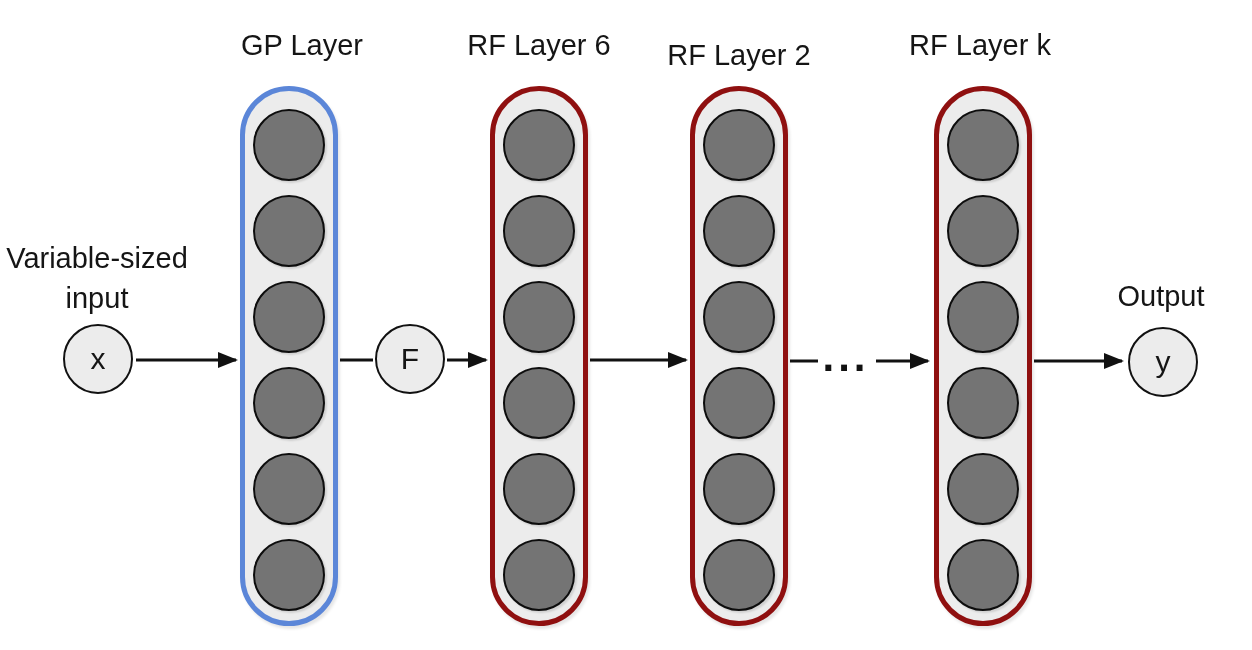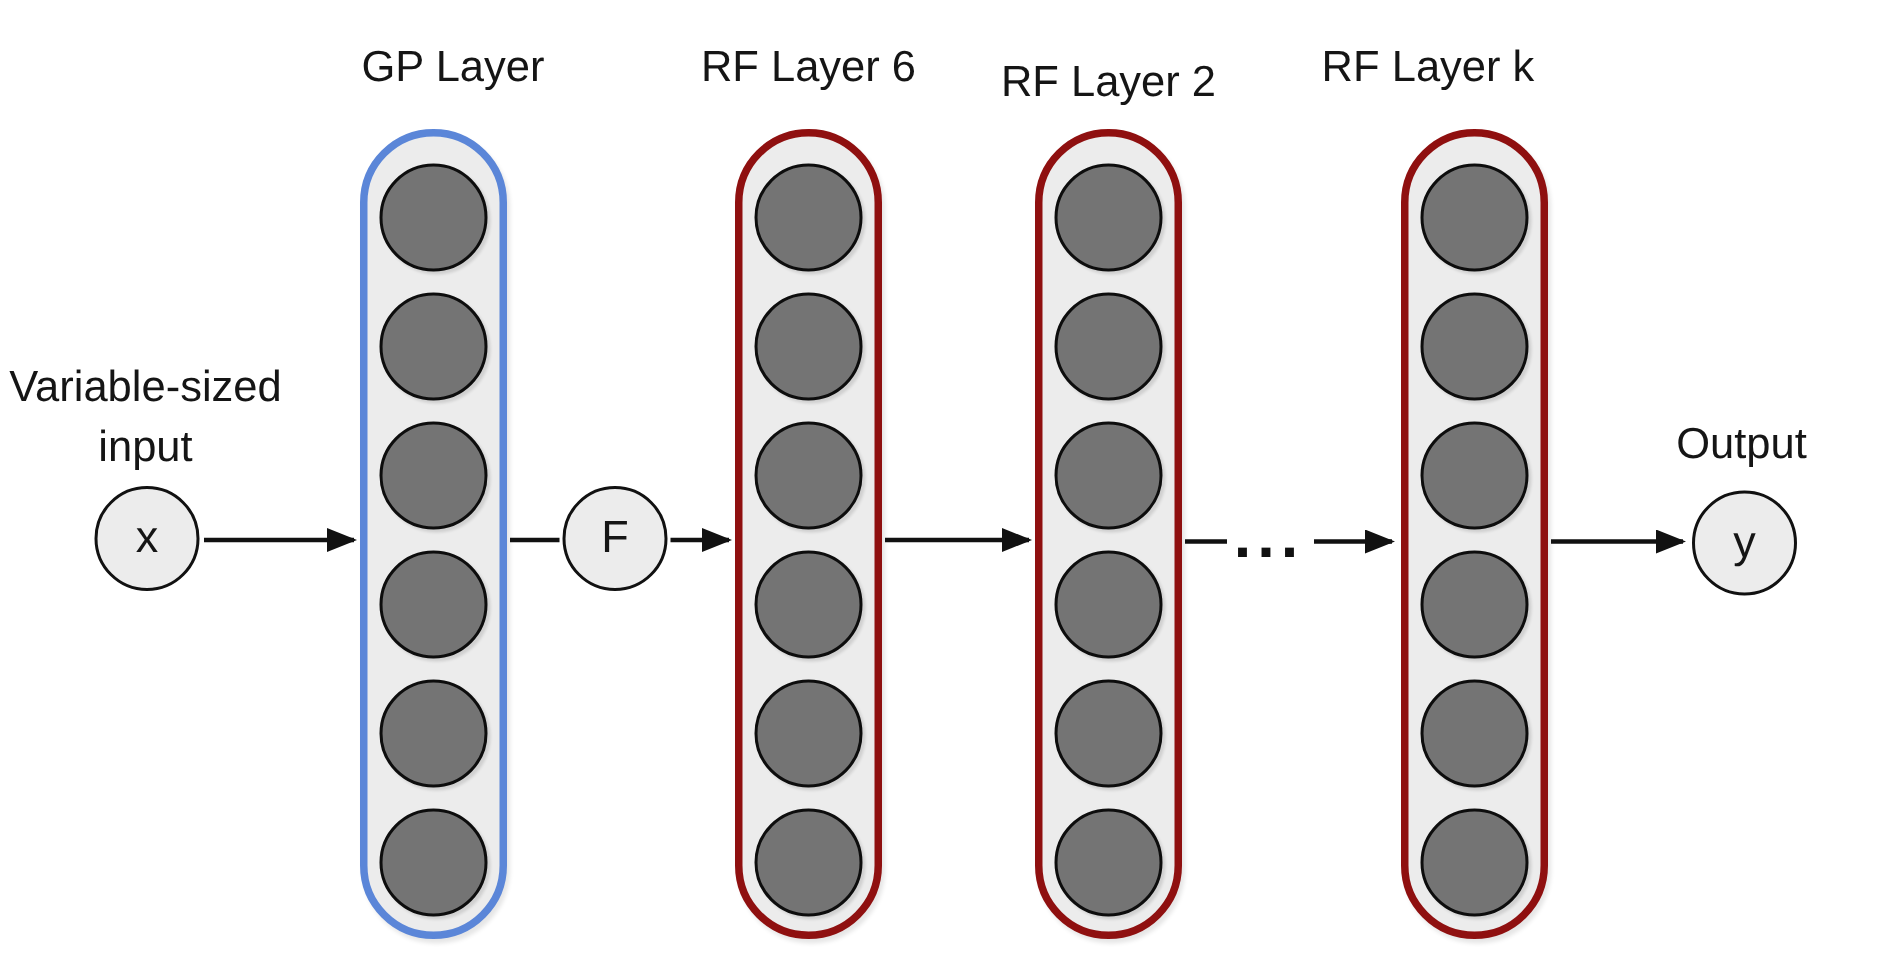--- a/index.html
+++ b/index.html
@@ -83,21 +83,21 @@
       </div>
       <div class="layer-label" style="left: 619px; top: 26px; margin-top: 10px;">RF Layer 2</div>
       <div class="layer-col" style="left: 690px; border: 5px solid rgb(143, 16, 16); background: rgb(236, 236, 236);">
         <div class="neuron" style="background: rgb(116, 116, 116);"></div>
         <div class="neuron" style="background: rgb(116, 116, 116);"></div>
         <div class="neuron" style="background: rgb(116, 116, 116);"></div>
         <div class="neuron" style="background: rgb(116, 116, 116);"></div>
         <div class="neuron" style="background: rgb(116, 116, 116);"></div>
         <div class="neuron" style="background: rgb(116, 116, 116);"></div>
       </div>
-      <div class="layer-label" style="left: 832px; top: 26px;">RF Layer k</div>
+      <div class="layer-label" style="left: 860px; top: 26px;">RF Layer k</div>
       <div class="layer-col" style="left: 934px; border: 5px solid rgb(143, 16, 16); background: rgb(236, 236, 236);">
         <div class="neuron" style="background: rgb(116, 116, 116);"></div>
         <div class="neuron" style="background: rgb(116, 116, 116);"></div>
         <div class="neuron" style="background: rgb(116, 116, 116);"></div>
         <div class="neuron" style="background: rgb(116, 116, 116);"></div>
         <div class="neuron" style="background: rgb(116, 116, 116);"></div>
         <div class="neuron" style="background: rgb(116, 116, 116);"></div>
       </div>
     </div>
 

